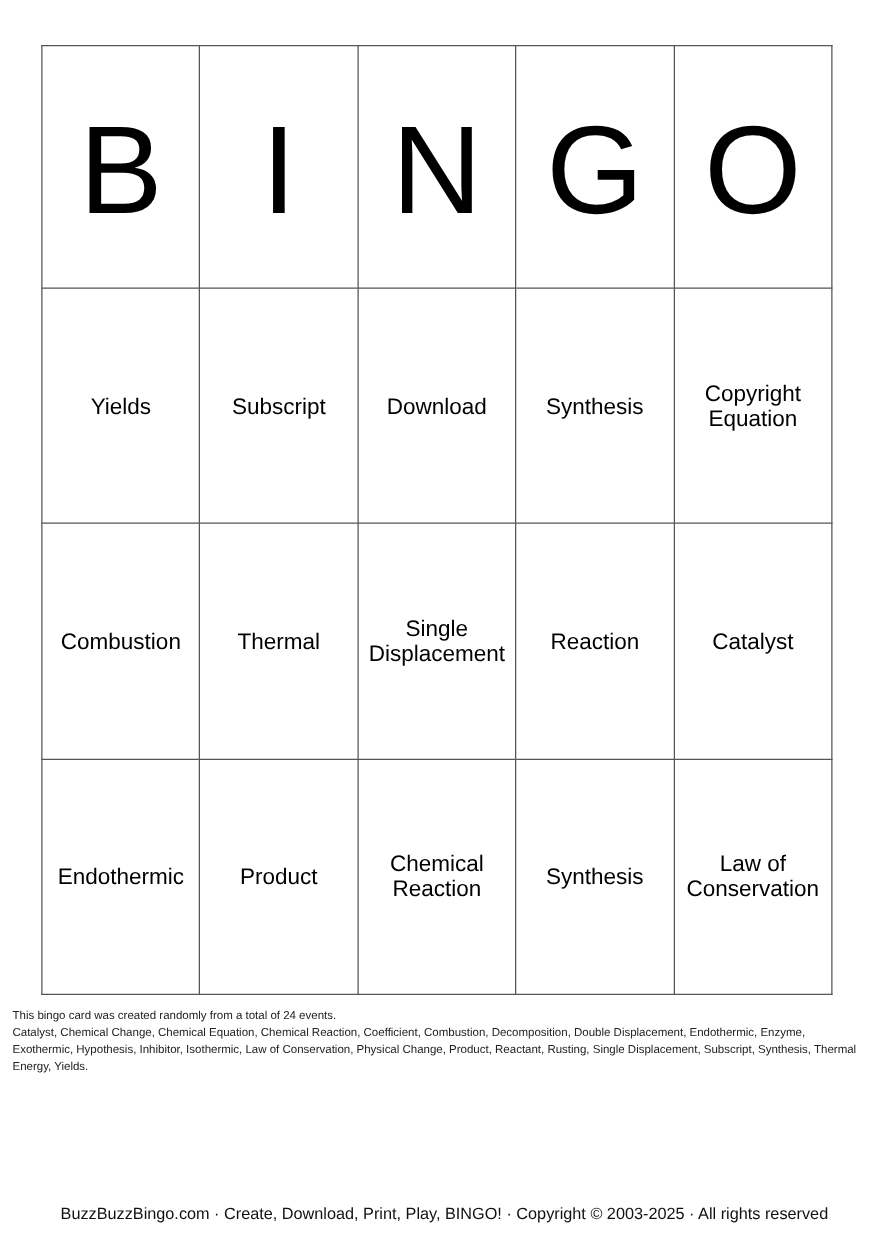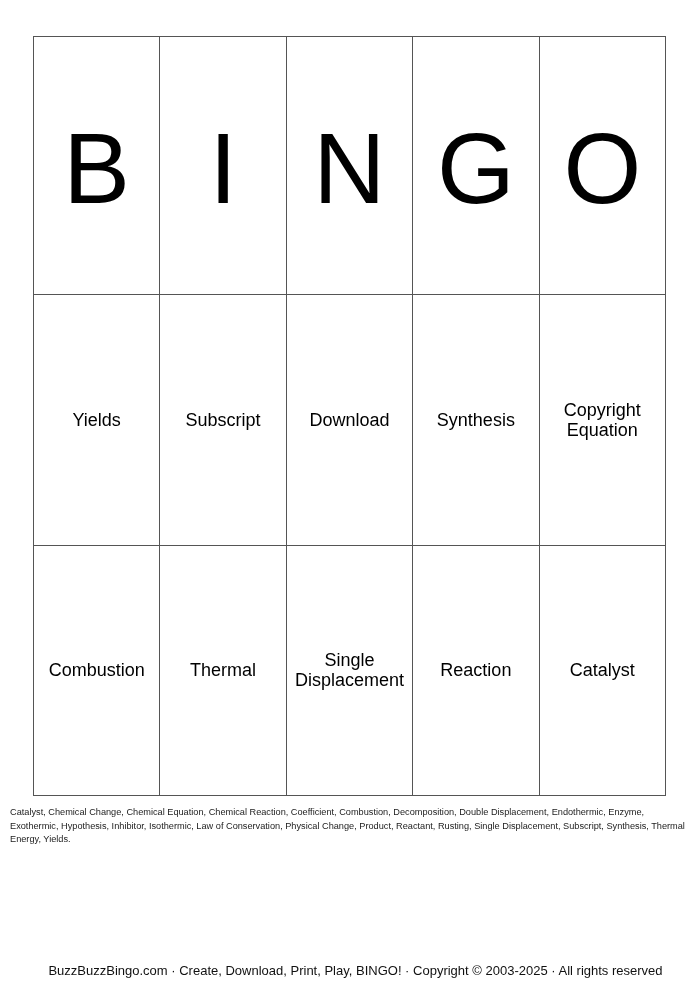--- a/index.html
+++ b/index.html
@@ -80,20 +80,28 @@
     <td>Synthesis</td>
     <td>Copyright Equation</td>
   </tr>
   <tr class="row">
     <td>Combustion</td>
     <td>Thermal</td>
     <td>Single Displacement</td>
     <td>Reaction</td>
     <td>Catalyst</td>
   </tr>
+  <tr class="row">
+    <td>Endothermic</td>
+    <td>Product</td>
+    <td>Chemical Reaction</td>
+    <td>Synthesis</td>
+    <td>Law of Conservation</td>
+  </tr>
 </tbody>
   </table>
 
 <div class="info">
+  <div>This bingo card was created randomly from a total of 24 events.</div>
   <div>Catalyst, Chemical Change, Chemical Equation, Chemical Reaction, Coefficient, Combustion, Decomposition, Double Displacement, Endothermic, Enzyme, Exothermic, Hypothesis, Inhibitor, Isothermic, Law of Conservation, Physical Change, Product, Reactant, Rusting, Single Displacement, Subscript, Synthesis, Thermal Energy, Yields.</div>
 </div>
 
 <div class="footer">BuzzBuzzBingo.com · Create, Download, Print, Play, BINGO! · Copyright © 2003-2025 · All rights reserved</div>
 
 </body></html>

